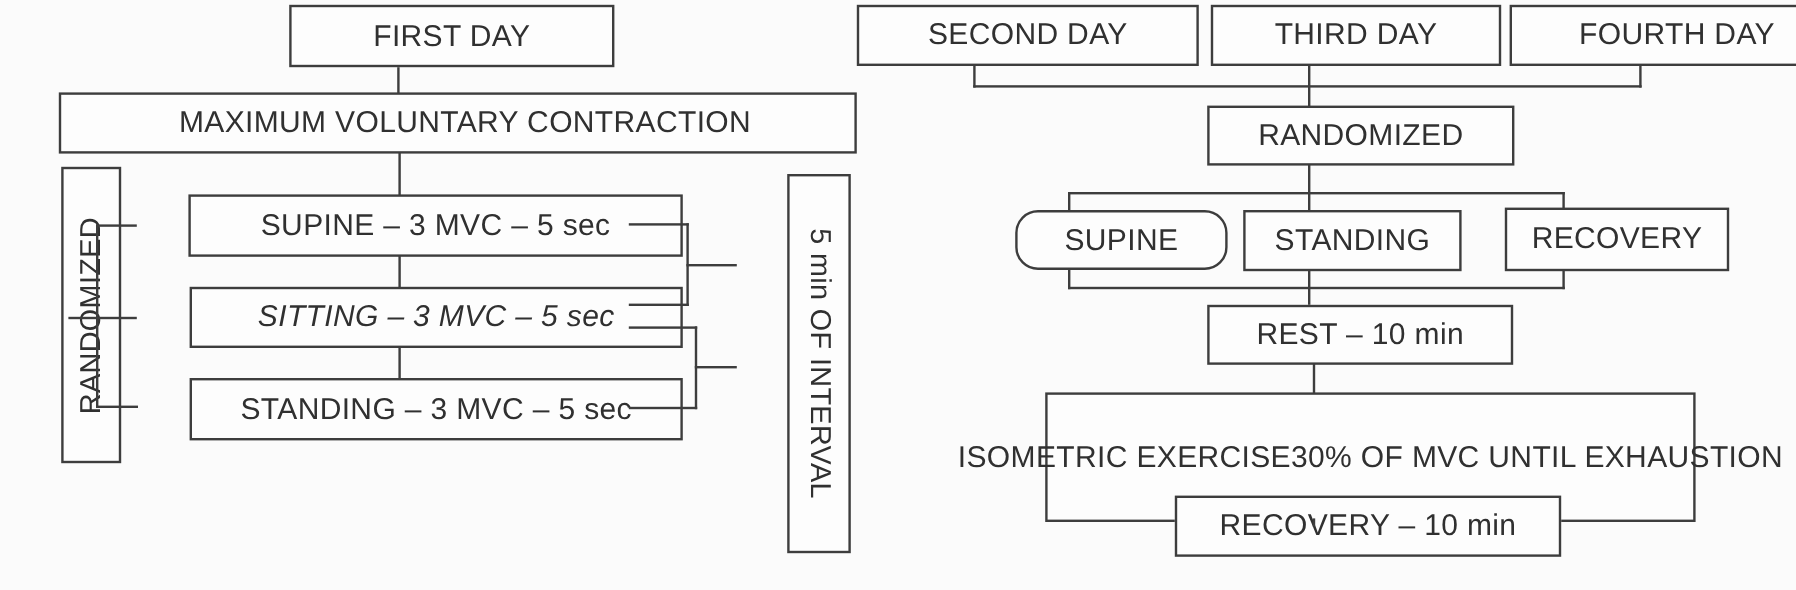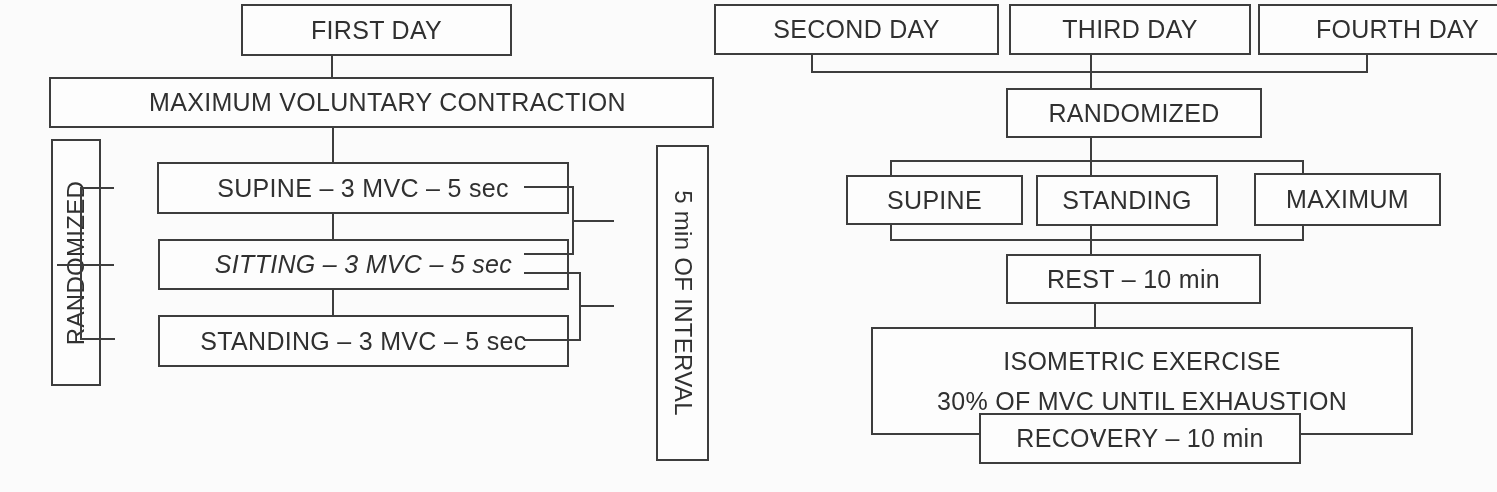--- a/index.html
+++ b/index.html
@@ -24,21 +24,21 @@
     background:var(--boxfill);
     display:flex;
     align-items:center;
     justify-content:center;
     font-size:25px;
     letter-spacing:.3px;
     white-space:nowrap;
     text-align:center;
     margin-left:44px;
   }
-  .box.twoline{flex-direction:column;line-height:40px;text-align:right;}
+  .box.twoline{flex-direction:row;line-height:40px;text-align:right;}
   .vtext-up span{display:block;transform:rotate(-90deg);transform-origin:center;white-space:nowrap;font-size:24px;}
   .vtext-down span{display:block;transform:rotate(90deg);transform-origin:center;white-space:nowrap;font-size:24px;}
   .conn{position:absolute;background:var(--line);}
 </style>
 </head>
 <body>
 
 <div id="canvas">
 
   <div class="box" style="left:197px;top:4px;width:271px;height:52px;">FIRST DAY</div>
@@ -77,25 +77,25 @@
   <div class="conn" style="left:579px;top:305px;width:35px;height:2px;"></div>
 
   <div class="box" style="left:670px;top:4px;width:285px;height:51px;">SECOND DAY</div>
 
   <div class="box" style="left:1214px;top:4px;width:279px;height:51px;">FOURTH DAY</div>
 
   <div class="box" style="left:965px;top:4px;width:242px;height:51px;">THIRD DAY</div>
 
   <div class="box" style="left:962px;top:88px;width:256px;height:50px;">RANDOMIZED</div>
 
-  <div class="box" style="left:802px;top:175px;width:177px;height:50px;">SUPINE</div>
+  <div class="box" style="left:802px;top:175px;width:177px;height:50px;border-radius:19px;">SUPINE</div>
 
   <div class="box" style="left:992px;top:175px;width:182px;height:51px;">STANDING</div>
 
-  <div class="box" style="left:1210px;top:173px;width:187px;height:53px;">MAXIMUM</div>
+  <div class="box" style="left:1210px;top:173px;width:187px;height:53px;">RECOVERY</div>
 
   <div class="box" style="left:962px;top:254px;width:255px;height:50px;">REST – 10 min</div>
 
   <div class="box twoline" style="left:827px;top:327px;width:542px;height:108px;">
     <div>ISOMETRIC EXERCISE</div>
     <div>30% OF MVC UNTIL EXHAUSTION</div>
   </div>
 
   <div class="box" style="left:935px;top:413px;width:322px;height:51px;">RECOVERY – 10 min</div>
 

